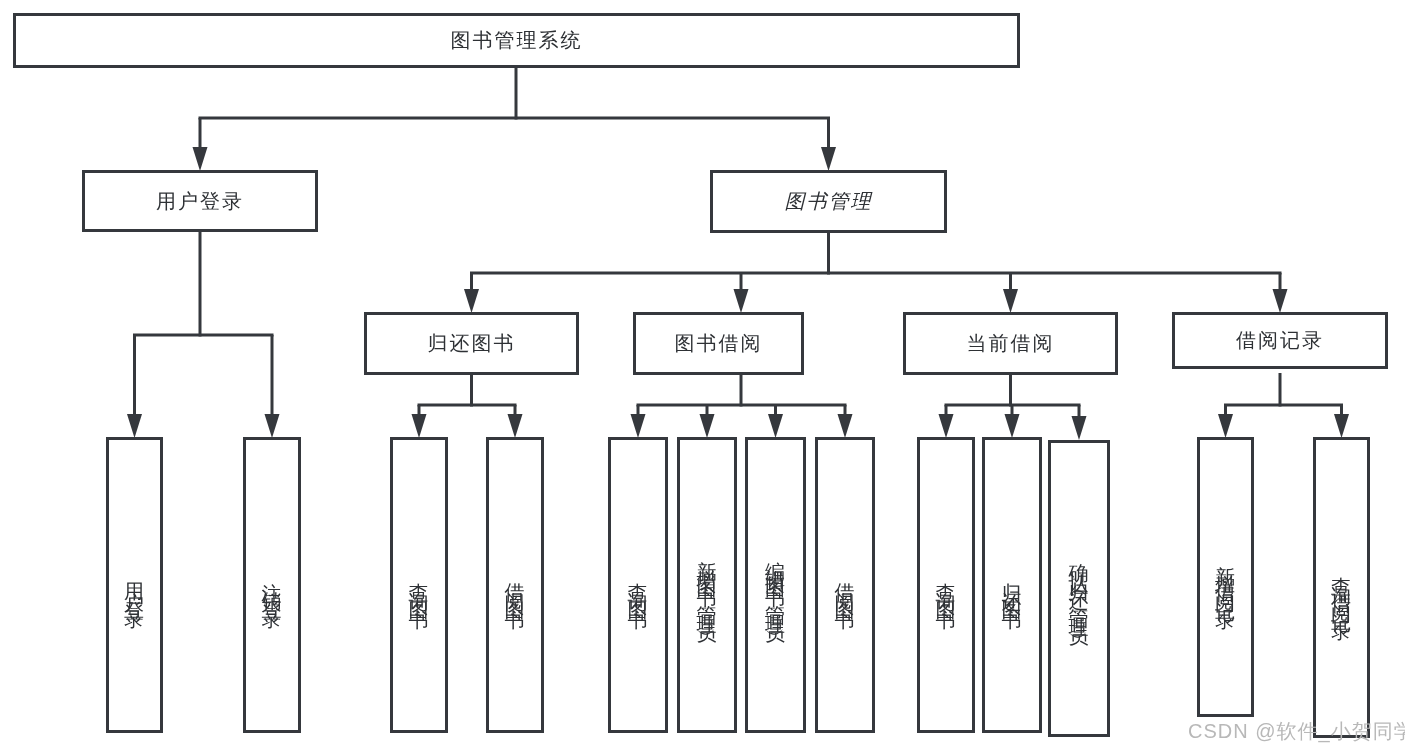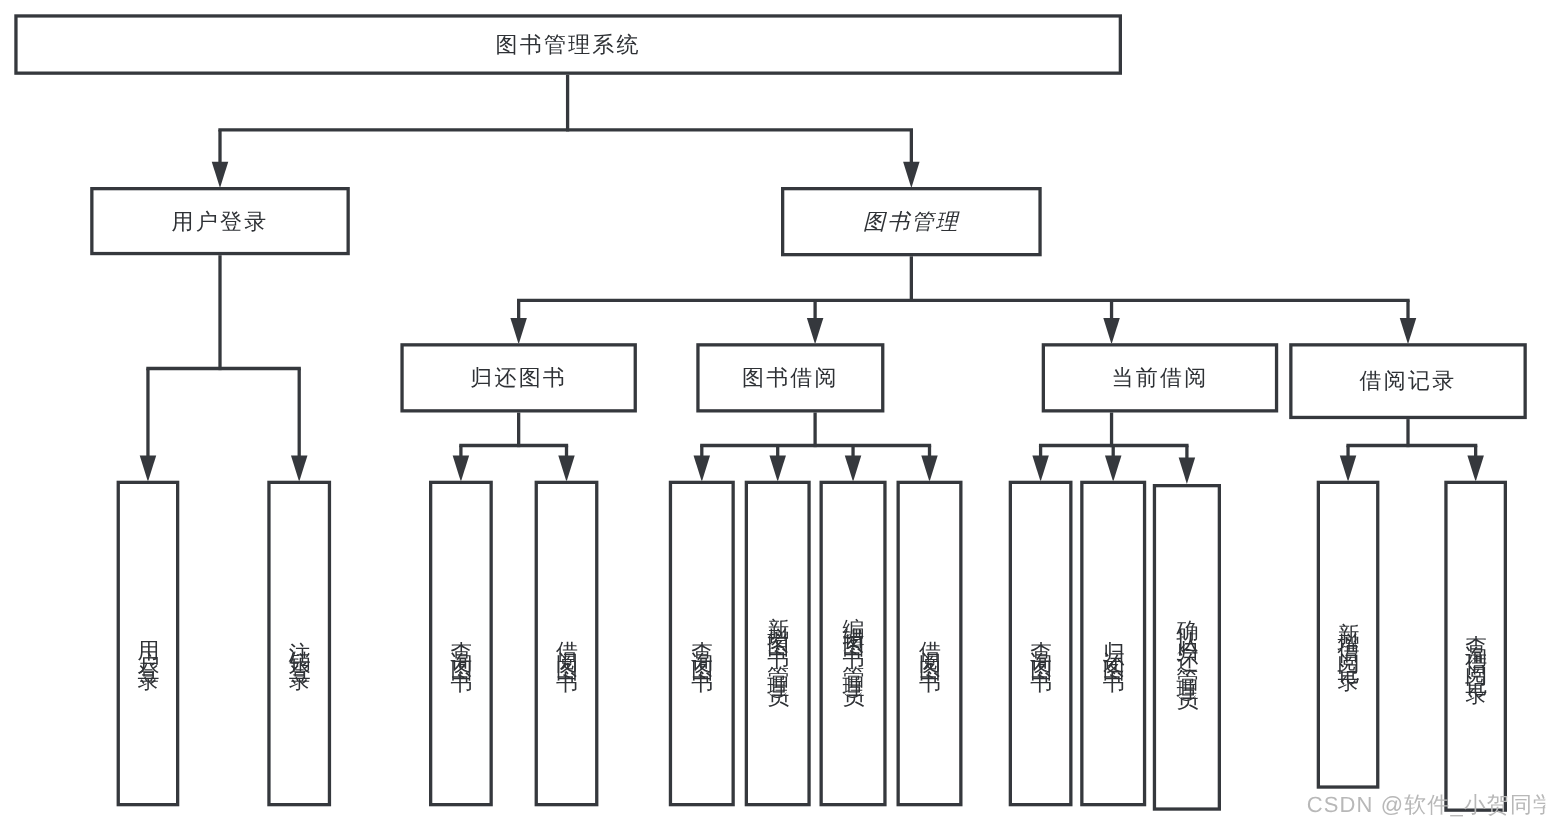--- a/index.html
+++ b/index.html
@@ -16,22 +16,22 @@
   .leaf{top:437px;height:296px;}
   .vtext{
     writing-mode:vertical-rl;text-orientation:mixed;
     font-size:20px;letter-spacing:9px;line-height:1;white-space:nowrap;
   }
   #b-root{left:13px;top:13px;width:1007px;height:55px;text-align:right;}
   #b-user{left:82px;top:170px;width:236px;height:62px;}
   #b-mgmt{left:710px;top:170px;width:237px;height:63px;font-style:italic;}
   #b-rec{left:364px;top:312px;width:215px;height:63px;}
   #b-borrow{left:633px;top:312px;width:171px;height:63px;}
-  #b-current{left:903px;top:312px;width:215px;height:63px;margin-left:44px;}
-  #b-records{left:1172px;top:312px;width:216px;height:69px;}
+  #b-current{left:903px;top:312px;width:215px;height:63px;}
+  #b-records{left:1172px;top:312px;width:216px;height:57px;}
   #b-l1{left:106px;width:57px;}
   #b-l2{left:243px;width:58px;}
   #b-l3{left:390px;width:58px;}
   #b-l4{left:486px;width:58px;}
   #b-l5{left:608px;width:60px;}
   #b-l6{left:677px;width:60px;}
   #b-l7{left:745px;width:61px;}
   #b-l8{left:815px;width:60px;}
   #b-l9{left:917px;width:58px;}
   #b-l10{left:982px;width:60px;}

